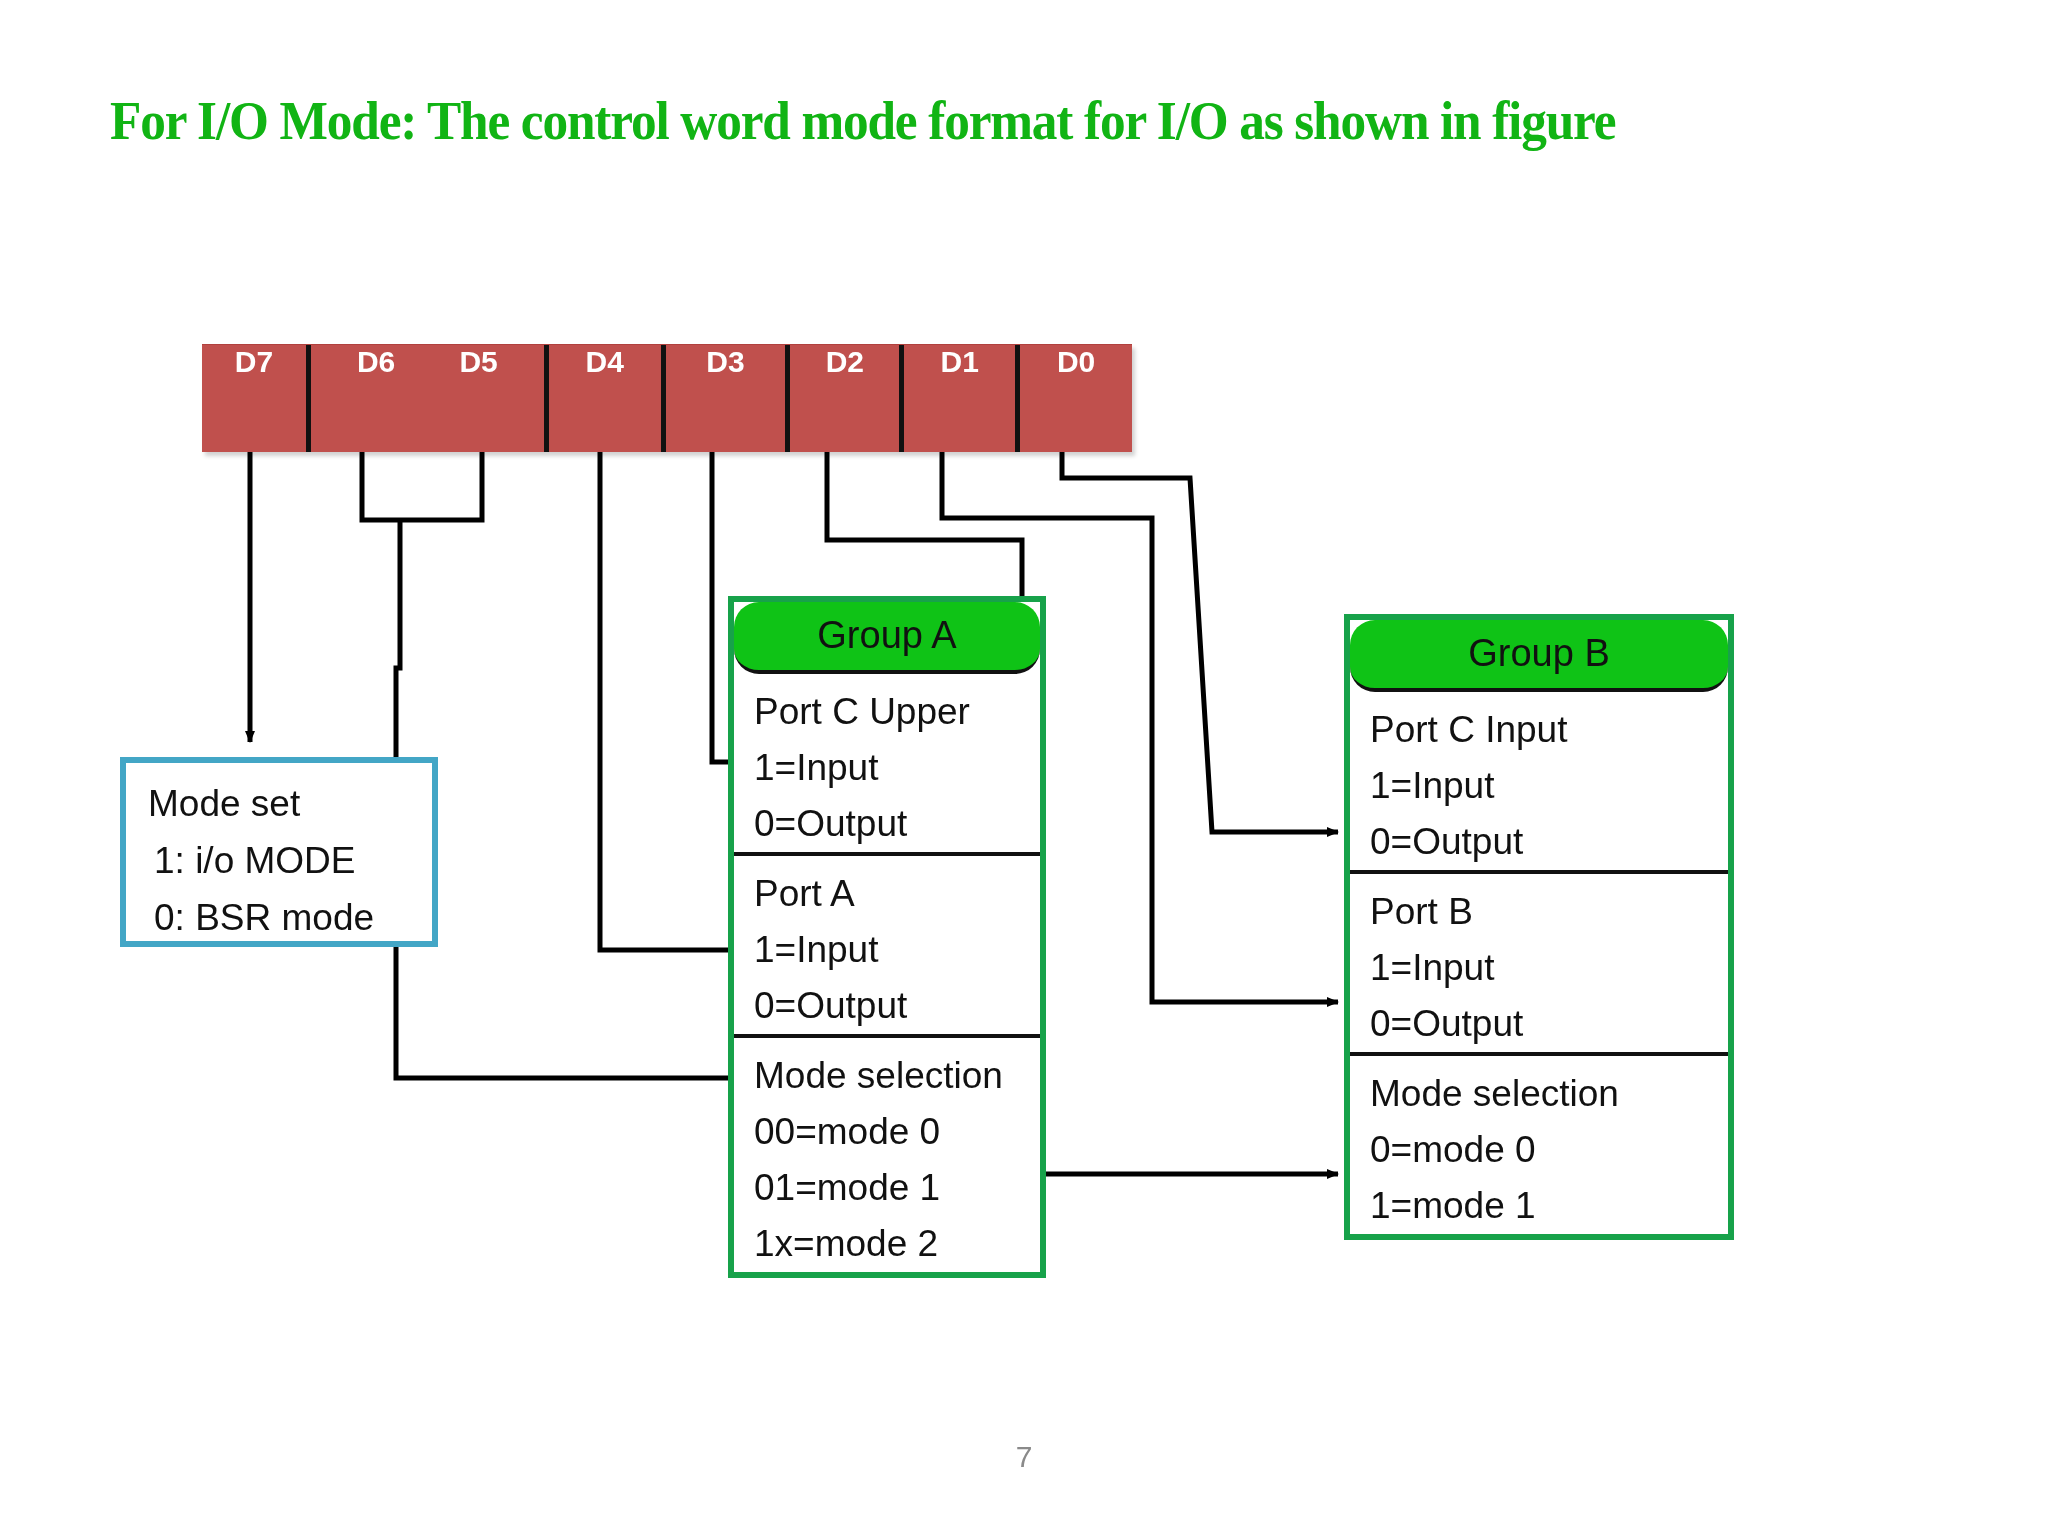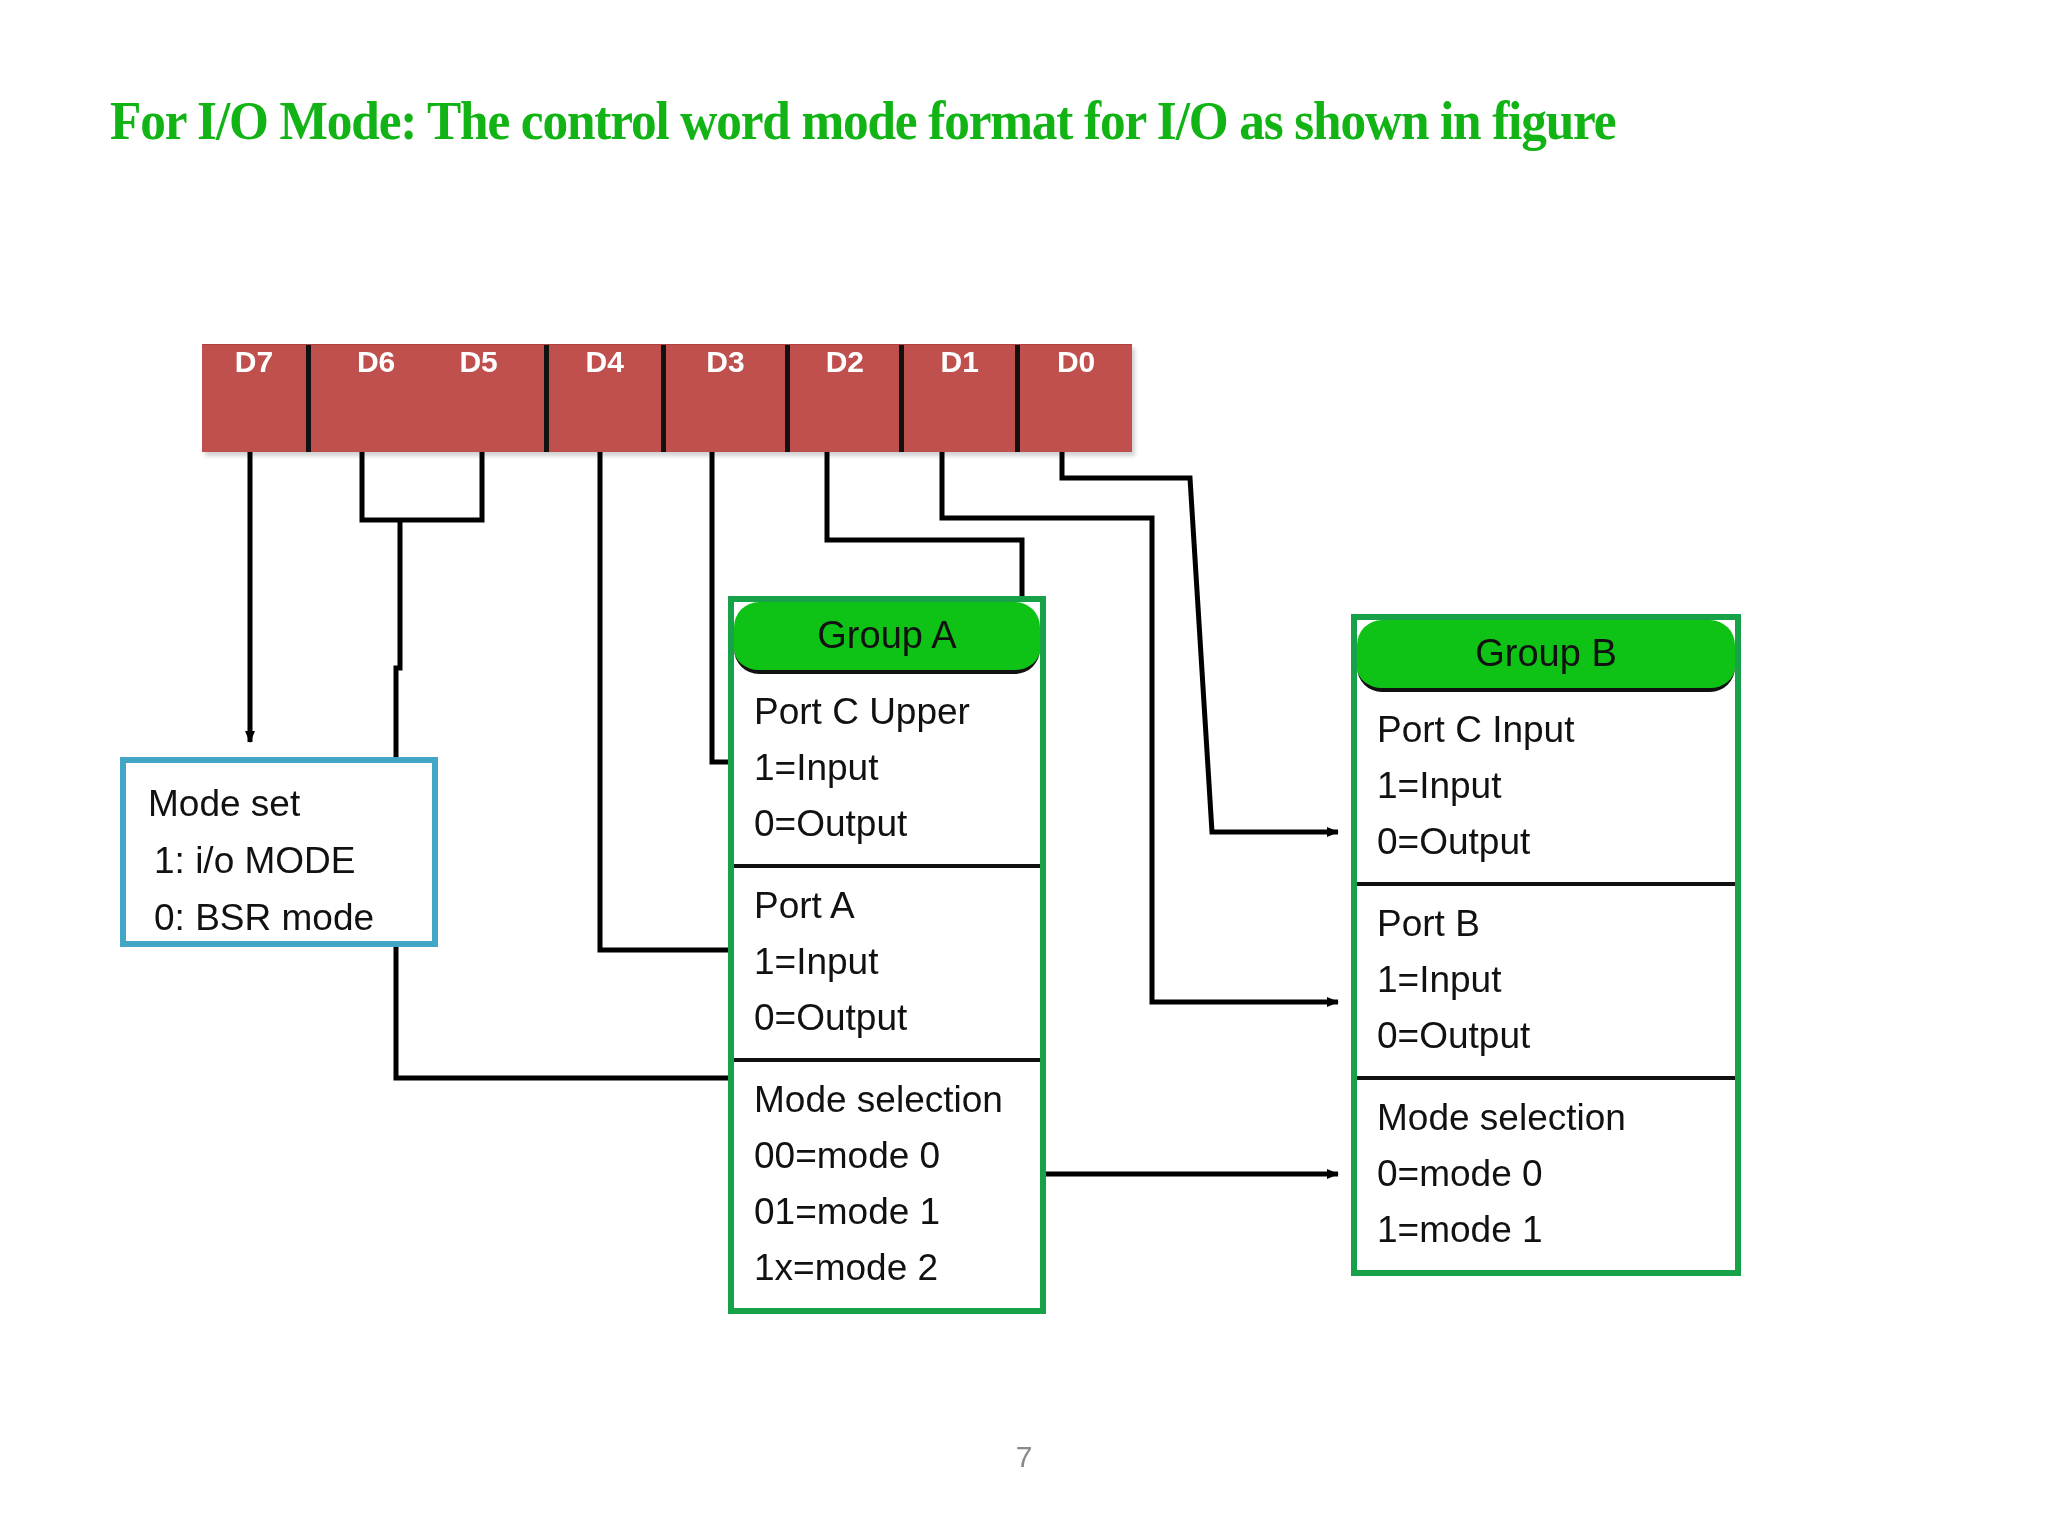--- a/index.html
+++ b/index.html
@@ -92,32 +92,32 @@
     background: #0FC316;
     color: #111;
     font-size: 38px;
     line-height: 1;
     text-align: center;
     padding: 14px 0 16px 0;
     border-bottom: 4px solid #111;
     border-radius: 25px;
   }
   .groupsec {
-    padding: 10px 0 12px 20px;
+    padding: 10px 0 0 20px;
   }
   .groupsec + .groupsec { border-top: 4px solid #111; }
   .groupsec .line {
     font-size: 37px;
     line-height: 56px;
     color: #111;
     white-space: nowrap;
   }
 
   #groupA { left: 728px; top: 596px; width: 318px; }
-  #groupB { left: 1344px; top: 614px; width: 390px; margin-left: 7px; }
+  #groupB { left: 1344px; top: 614px; width: 390px; }
 
   
   #pagenum {
     position: absolute;
     left: 0; top: 1440px;
     width: 2048px;
     text-align: center;
     font-size: 30px;
     color: #8a8a8a;
   }

